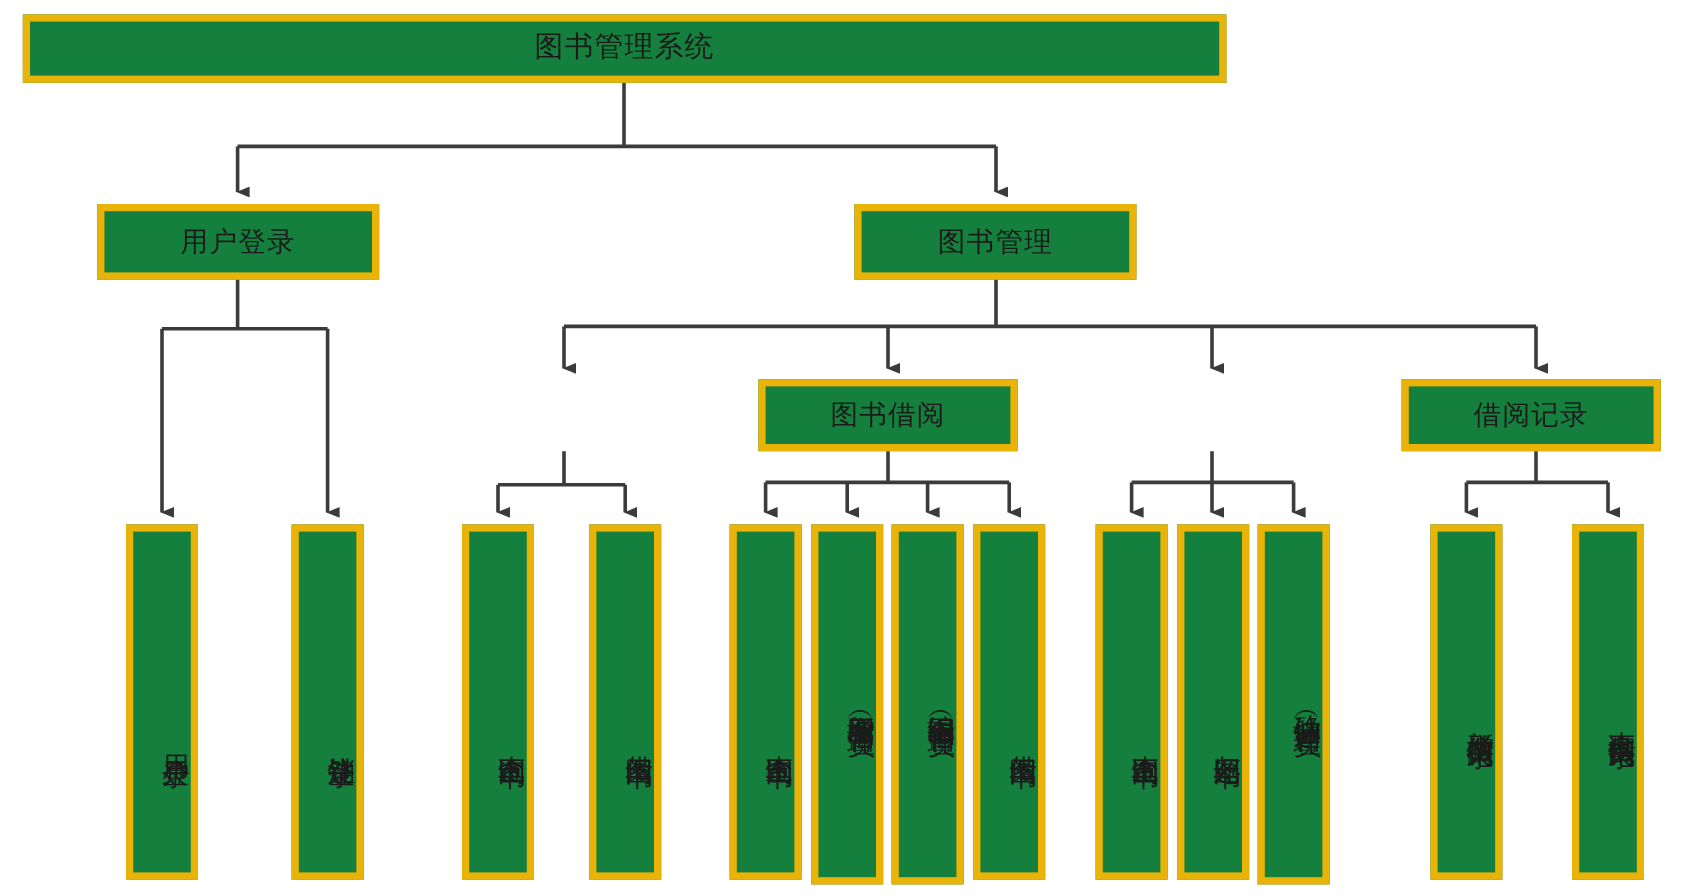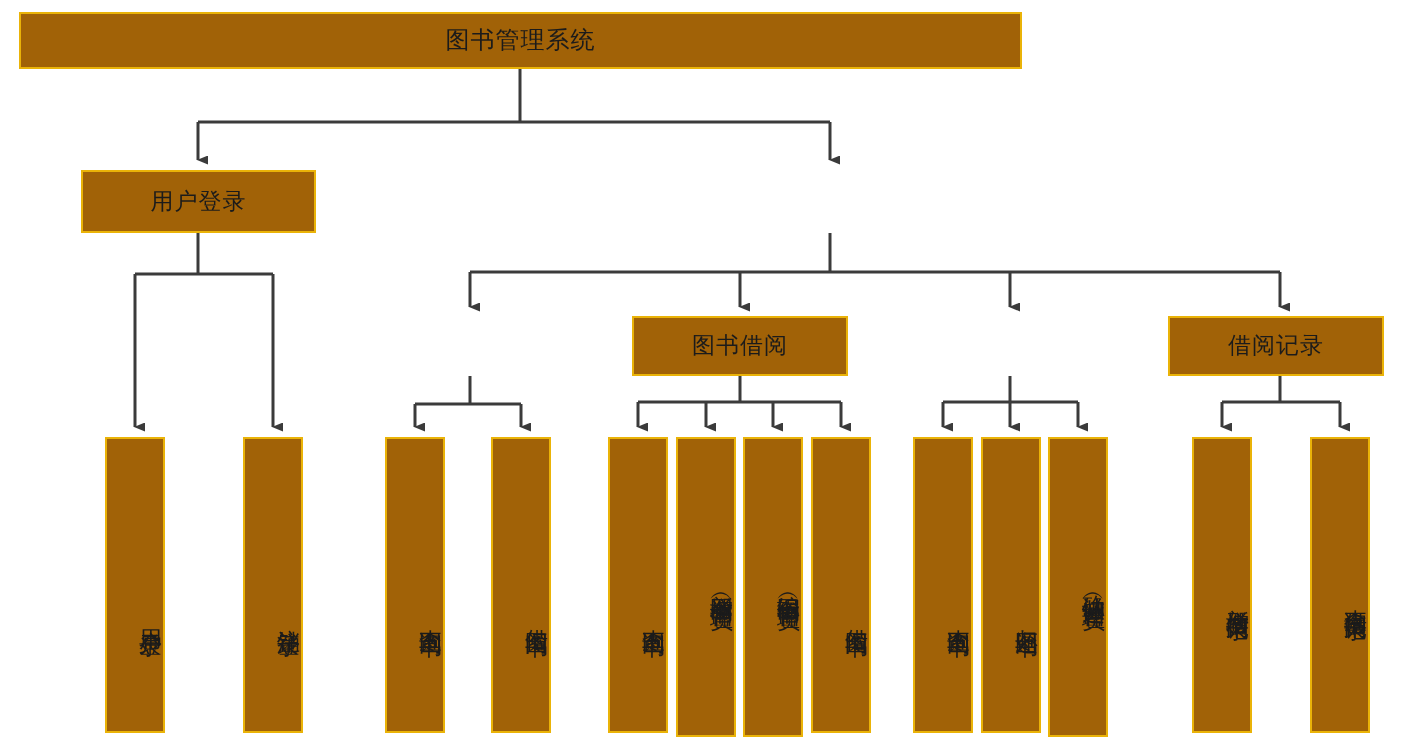--- a/index.html
+++ b/index.html
@@ -21,22 +21,22 @@
     position: absolute;
     left: 0;
     top: 0;
     width: 1405px;
     height: 747px;
     pointer-events: none;
   }
   .node {
     position: absolute;
     box-sizing: border-box;
-    border: 2px solid #eab308;
-    background: #a16207;
+    border: 6px solid #eab308;
+    background: #15803d;
     display: flex;
     align-items: center;
     justify-content: center;
     color: #1b1b1b;
   }
   .node.horiz {
     writing-mode: horizontal-tb;
     font-size: 23px;
     letter-spacing: 1px;
     line-height: 1.2;
@@ -115,20 +115,21 @@
 
     <path d="M1280,376 L1280,402" stroke="#3b3b3b" stroke-width="3" fill="none"></path>
     <path d="M1222,402 L1340,402" stroke="#3b3b3b" stroke-width="3" fill="none"></path>
     <path d="M1222,402 L1222,427" stroke="#3b3b3b" stroke-width="3" fill="none" marker-end="url(#arrow)"></path>
     <path d="M1340,402 L1340,427" stroke="#3b3b3b" stroke-width="3" fill="none" marker-end="url(#arrow)"></path>
   </svg>
 
   <div class="node horiz root" style="left:19px; top:12px; width:1003px; height:57px;">图书管理系统</div>
 
   <div class="node horiz" style="left:81px; top:170px; width:235px; height:63px;">用户登录</div>
+  <div class="node horiz" style="left:712px; top:170px; width:235px; height:63px;">图书管理</div>
 
   <div class="node horiz" style="left:632px; top:316px; width:216px; height:60px;">图书借阅</div>
   <div class="node horiz" style="left:1168px; top:316px; width:216px; height:60px;">借阅记录</div>
 
   <div class="node vert" style="left:105px; top:437px; width:60px; height:296px; padding-top:66px;">用户登录</div>
   <div class="node vert" style="left:243px; top:437px; width:60px; height:296px; padding-top:66px;">注销登录</div>
 
   <div class="node vert" style="left:385px; top:437px; width:60px; height:296px; padding-top:66px;">查询图书</div>
   <div class="node vert" style="left:491px; top:437px; width:60px; height:296px; padding-top:66px;">借阅图书</div>
 

